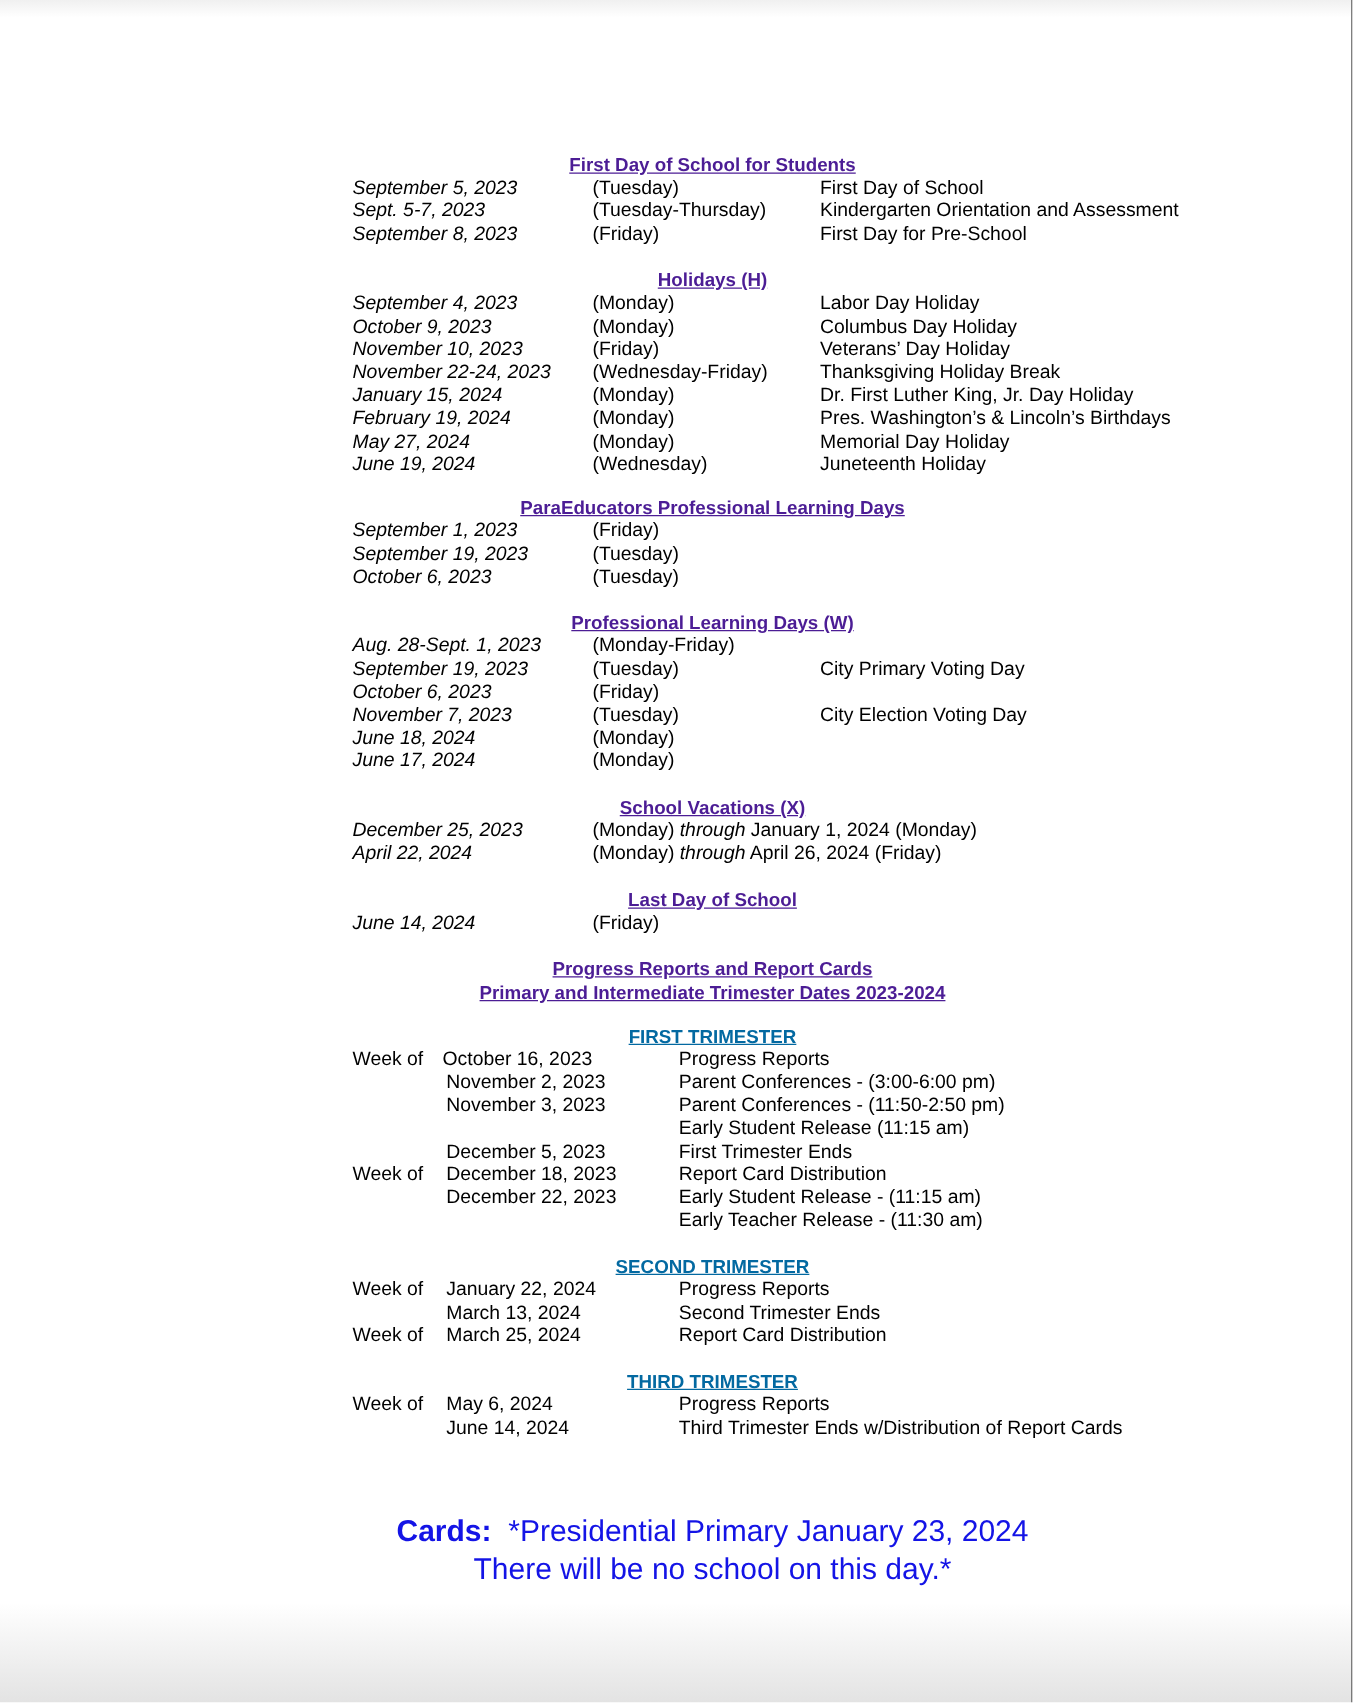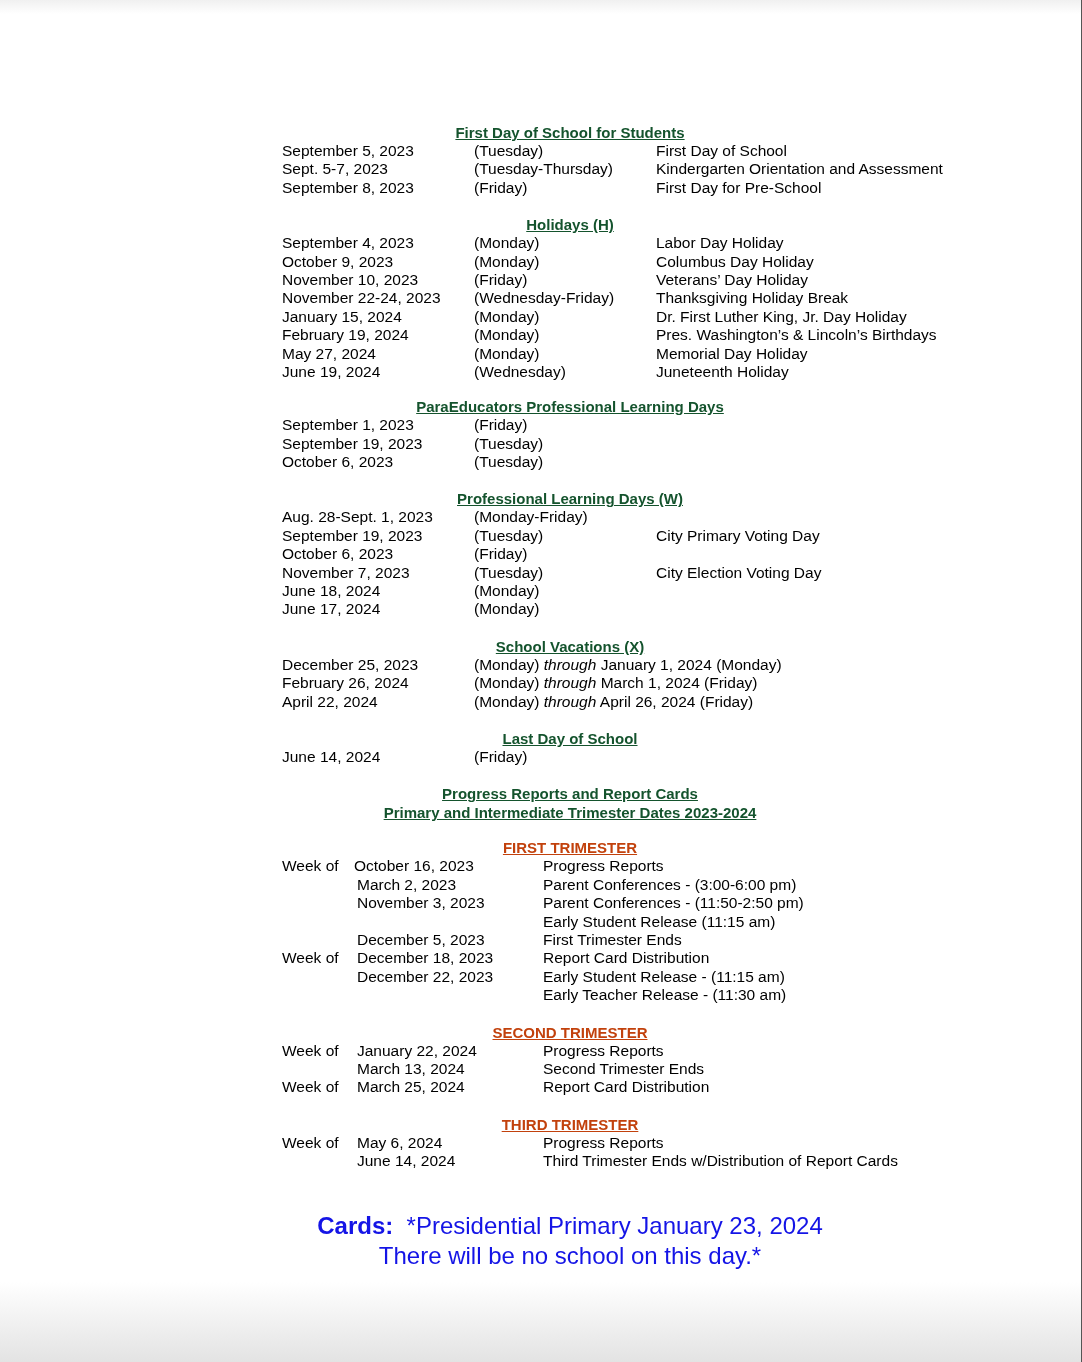--- a/index.html
+++ b/index.html
@@ -33,28 +33,28 @@
       top: 123px;
       width: 700px;
       font-size: 15.5px;
       line-height: 18.4px;
     }
     .heading {
       position: relative;
       text-align: center;
       width: 576px;
       font-weight: bold;
-      color: #14532d;
+      color: #4c1d95;
       text-decoration: underline;
       font-size: 15px;
       line-height: 19px;
     }
-    .heading.black { color: #c2410c; }
+    .heading.black { color: #0369a1; }
     .row { position: relative; height: 18.4px; white-space: nowrap; }
-    .c1 { position: absolute; left: 0; }
+    .c1 { position: absolute; left: 0; font-style: italic; }
     .c2 { position: absolute; left: 192px; }
     .c3 { position: absolute; left: 374px; }
     .t1 { position: absolute; left: 0; }
     .t2 { position: absolute; left: 75px; }
     .t3 { position: absolute; left: 261px; }
     .gap { height: 18px; }
     .gap-sm { height: 16px; }
     em { font-style: italic; text-align: center; }
     .update {
       position: absolute;
@@ -197,24 +197,20 @@
 
   <div class="gap"></div>
 
   <section>
     <div class="heading">School Vacations (X)</div>
     <div class="row">
       <span class="c1">December 25, 2023</span>
       <span class="c2"><span>(Monday)</span> <em>through</em> <span>January 1, 2024 (Monday)</span></span>
     </div>
     <div class="row">
-      <span class="c1">February 26, 2024</span>
-      <span class="c2"><span>(Monday)</span> <em>through</em> <span>March 1, 2024 (Friday)</span></span>
-    </div>
-    <div class="row">
       <span class="c1">April 22, 2024</span>
       <span class="c2"><span>(Monday)</span> <em>through</em> <span>April 26, 2024 (Friday)</span></span>
     </div>
   </section>
 
   <div class="gap"></div>
 
   <section>
     <div class="heading">Last Day of School</div>
     <div class="row">
@@ -233,21 +229,21 @@
 
     <div>
       <div class="heading black">FIRST TRIMESTER</div>
       <div class="row">
         <span class="t1">Week of</span>
         <span class="t2" style="left:72px">October 16, 2023</span>
         <span class="t3">Progress Reports</span>
       </div>
       <div class="row">
         <span class="t1"></span>
-        <span class="t2">March 2, 2023</span>
+        <span class="t2">November 2, 2023</span>
         <span class="t3">Parent Conferences - (3:00-6:00 pm)</span>
       </div>
       <div class="row">
         <span class="t1"></span>
         <span class="t2">November 3, 2023</span>
         <span class="t3">Parent Conferences - (11:50-2:50 pm)</span>
       </div>
       <div class="row">
         <span class="t1"></span>
         <span class="t2"></span>

